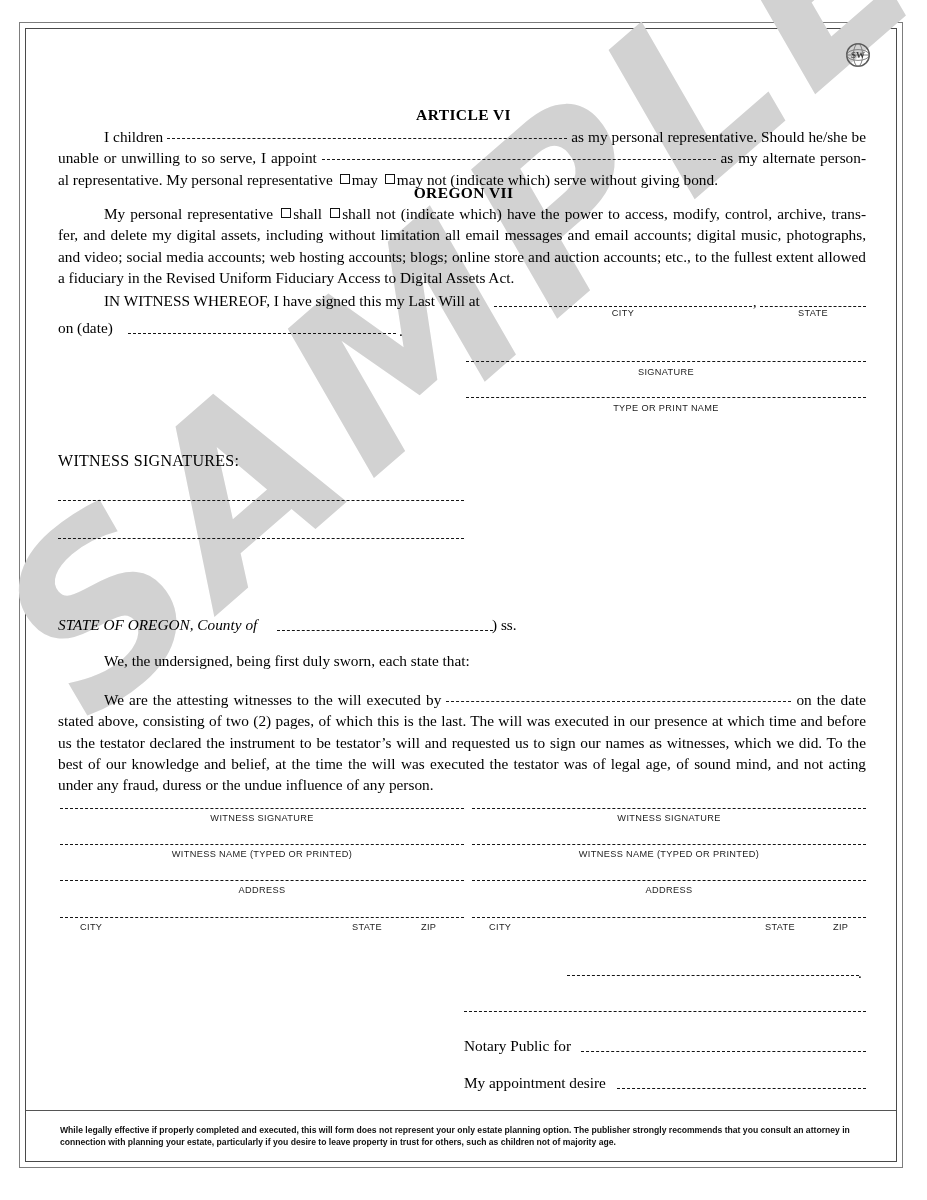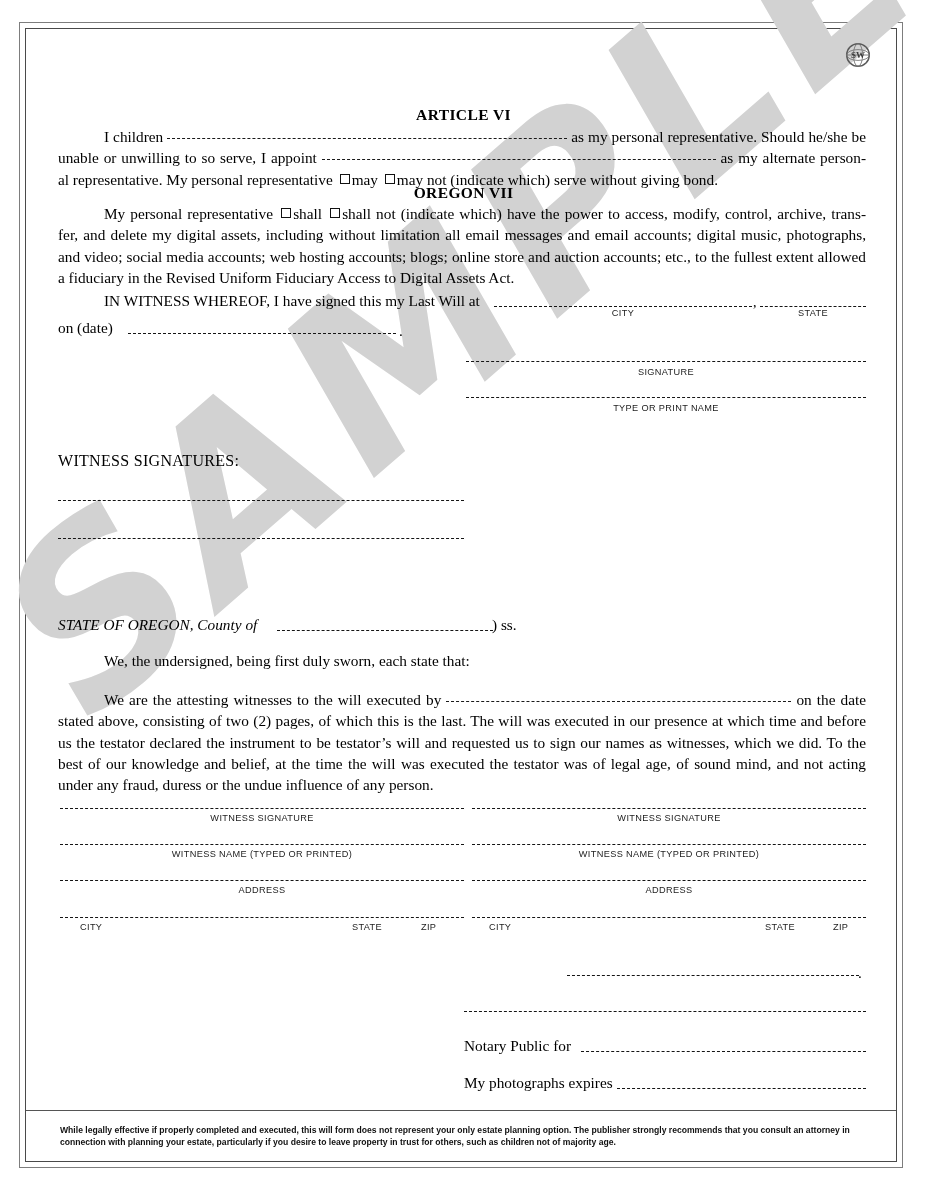--- a/index.html
+++ b/index.html
@@ -275,20 +275,20 @@
     <div class="caption" style="left:833px; top:922px;">ZIP</div>
 
     <div class="rule" style="left:567px; top:975px; width:292px;"></div>
     <div class="plain" style="left:858px; top:964px;">.</div>
 
     <div class="rule" style="left:464px; top:1011px; width:402px;"></div>
 
     <div class="plain" style="left:464px; top:1037px;">Notary Public for</div>
     <div class="rule" style="left:581px; top:1051px; width:285px;"></div>
 
-    <div class="plain" style="left:464px; top:1074px;">My photographs expires</div>
+    <div class="plain" style="left:464px; top:1074px;">My appointment desire</div>
     <div class="rule" style="left:617px; top:1088px; width:249px;"></div>
 
     <div id="footer-sep"></div>
     <div id="footer-note">While legally effective if properly completed and executed, this will form does not represent your only estate planning option. The publisher strongly recommends that you consult an attorney in connection with planning your estate, particularly if you desire to leave property in trust for others, such as children not of majority age.</div>
 
   </div>
 </div>
 
 </body></html>

